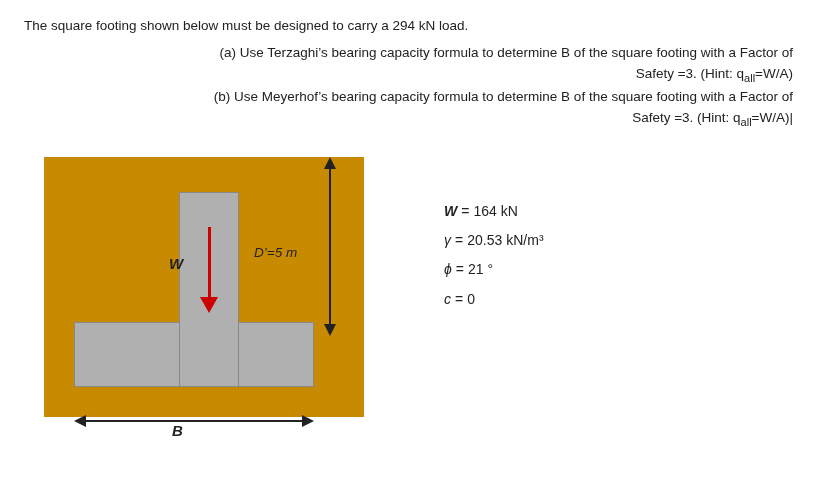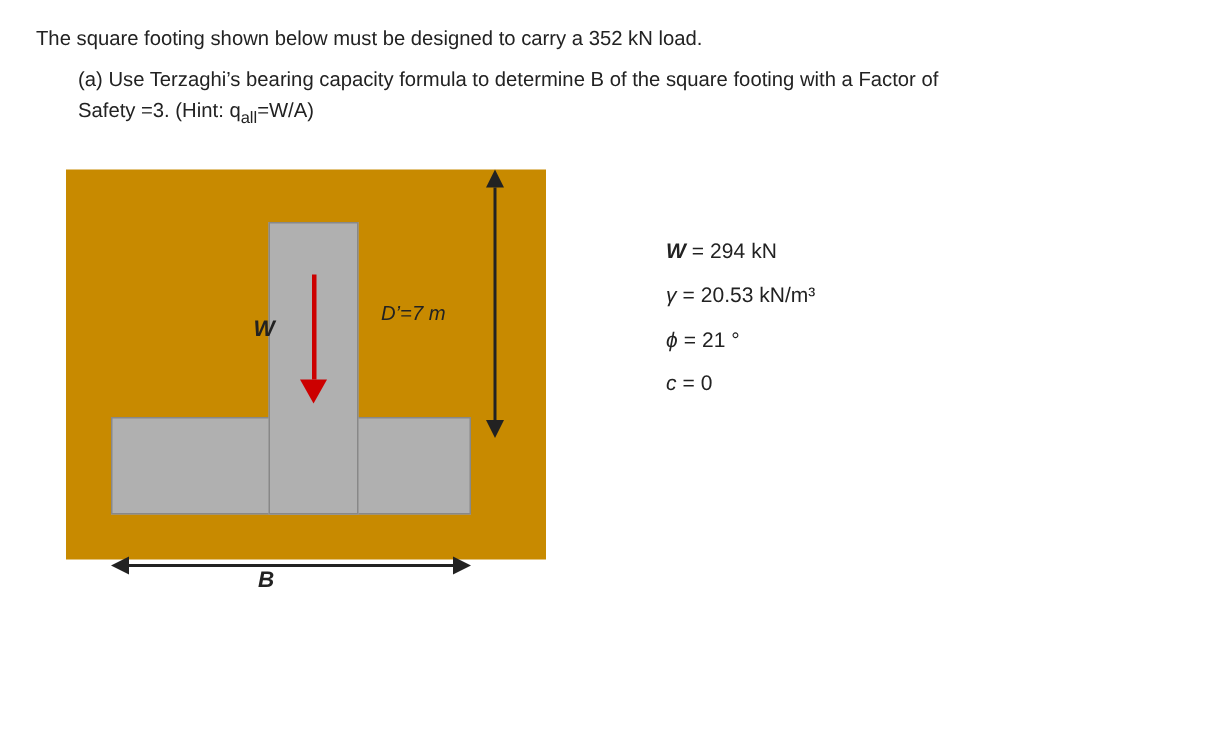--- a/index.html
+++ b/index.html
@@ -17,20 +17,21 @@
       font-size: 13.5px;
     }
     .problem-list {
       list-style: none;
       margin-left: 28px;
       margin-bottom: 18px;
     }
     .problem-list li {
       margin-bottom: 2px;
       line-height: 1.55;
+      text-align: right;
     }
     .problem-list li .indent {
       display: block;
     }
     .hint-sub {
       font-size: 11px;
       vertical-align: sub;
       line-height: 0;
     }
     .main-content {
@@ -187,31 +188,38 @@
       align-items: baseline;
       gap: 4px;
     }
     .italic { font-style: italic; }
     .bold { font-weight: bold; }
   </style>
 </head>
 <body>
 
 <div class="top-statement">
-  <span>The square footing shown below must be designed to carry a 352 kN load.</span>
+  <span>The square footing shown below must be designed to carry a 294 kN load.</span>
 </div>
 
 <ol class="problem-list">
   <li>
     <span>(a)</span>
     <span>Use Terzaghi’s bearing capacity formula to determine B of the square footing with a Factor of</span>
     <span class="indent">
       <span>Safety =3. (Hint: q</span><sub class="hint-sub">all</sub><span>=W/A)</span>
     </span>
   </li>
+  <li>
+    <span>(b)</span>
+    <span>Use Meyerhof’s bearing capacity formula to determine B of the square footing with a Factor of</span>
+    <span class="indent">
+      <span>Safety =3. (Hint: q</span><sub class="hint-sub">all</sub><span>=W/A)|</span>
+    </span>
+  </li>
 </ol>
 
 <div class="main-content">
   <div class="diagram-area">
 
     <div class="outer-square"></div>
 
     <div class="footing-base"></div>
 
     <div class="footing-column"></div>
@@ -225,39 +233,39 @@
       <span>W</span>
     </div>
 
     <div class="df-arrow-group">
       <div class="df-arrow-up"></div>
       <div class="df-arrow-vline"></div>
       <div class="df-arrow-down"></div>
     </div>
 
     <div class="df-label">
-      <span style="font-style:italic;">D’=7 m</span>
+      <span style="font-style:italic;">D’=5 m</span>
     </div>
 
     <div class="b-arrow-group">
       <div class="b-arrow-left"></div>
       <div class="b-arrow-hline"></div>
       <div class="b-arrow-right"></div>
     </div>
 
     <div class="b-label">
       <span>B</span>
     </div>
   </div>
 
   <div class="params-panel">
     <div class="param-line">
       <span class="italic bold">W</span>
       <span>= </span>
-      <span>294</span>
+      <span>164</span>
       <span>kN</span>
     </div>
     <div class="param-line">
       <span class="italic">γ</span>
       <span>= </span>
       <span>20.53</span>
       <span>kN/m³</span>
     </div>
     <div class="param-line">
       <span class="italic">ϕ</span>

